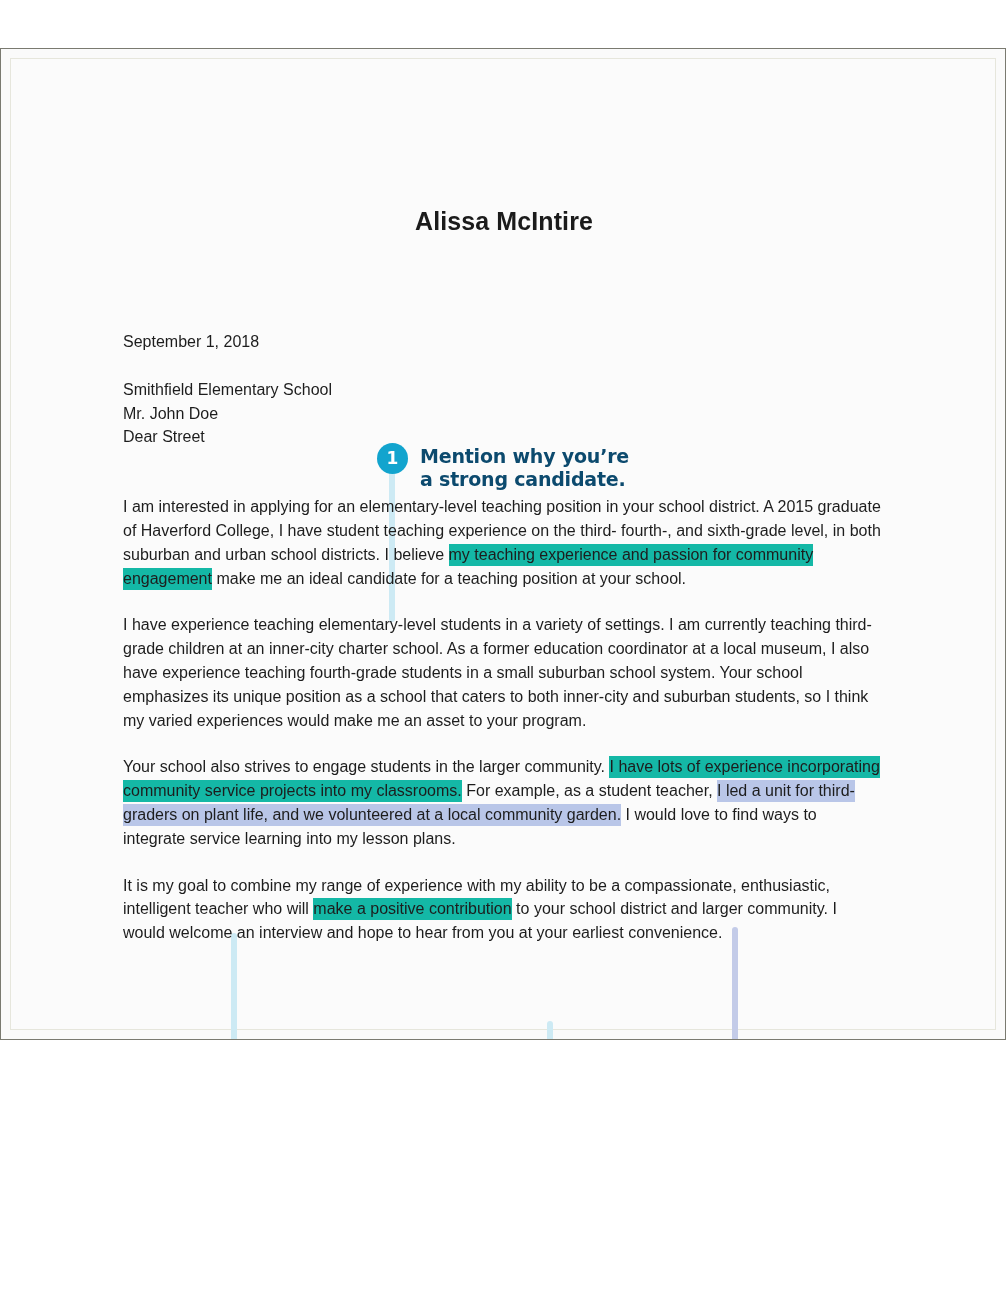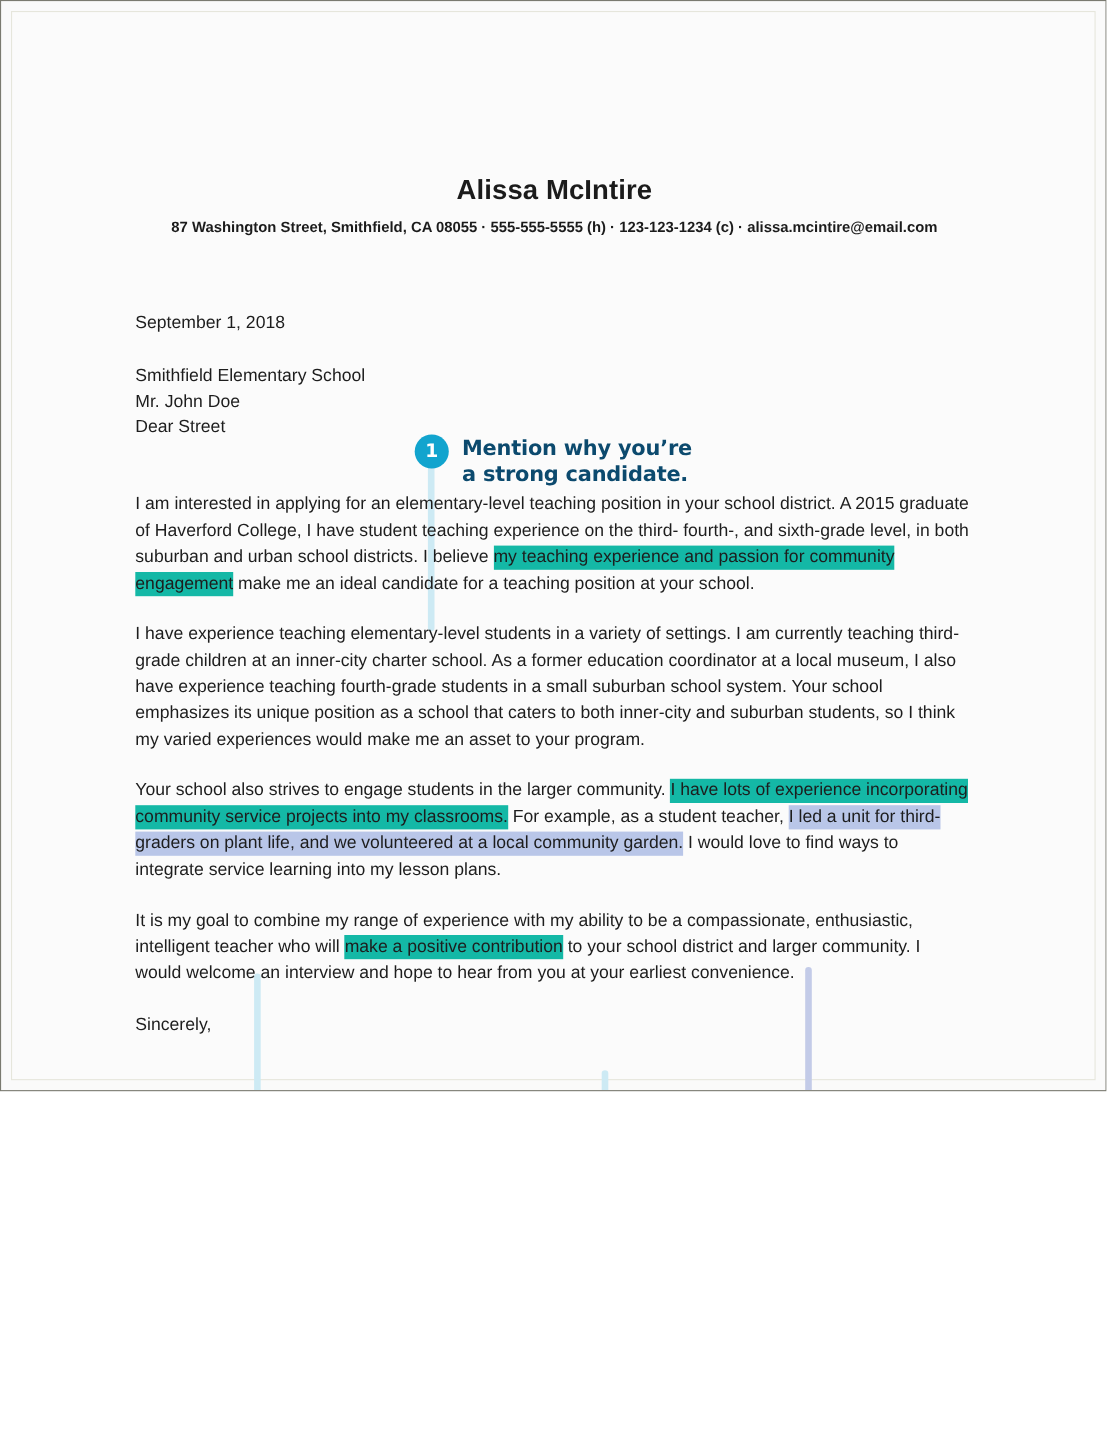--- a/index.html
+++ b/index.html
@@ -11,20 +11,21 @@
     font-family: "Liberation Sans", sans-serif;
   }
 
   #page {
     position: relative;
     width: 1006px;
     height: 992px;
     background: #fafafa;
     border: 1px solid #7a7a70;
     overflow: hidden;
+    margin-top: 48px;
   }
 
   #sheet {
     position: absolute;
     left: 9px;
     top: 9px;
     right: 9px;
     bottom: 9px;
     background: #fbfbfb;
     border: 1px solid #e6e6dc;
@@ -140,21 +141,20 @@
 
   <div class="connector cyan" style="left:388px; top:418px;  height:155px;"></div>
   <div class="connector cyan" style="left:230px; top:884px;  height:180px;"></div>
   <div class="connector periwinkle" style="left:731px; top:878px;  height:177px;"></div>
   <div class="connector cyan" style="left:546px; top:972px;  height:218px;"></div>
 
   <div id="letter">
 
     <div class="letterhead">
       <div class="lh-name">Alissa McIntire</div>
-      <div class="lh-contact">87 Washington Street, Smithfield, CA 08055 · 555-555-5555 (h) · 123-123-1234 (c) · alissa.mcintire@email.com</div>
     </div>
 
     <div class="body-block">
 
       <div class="addr-line">September 1, 2018</div>
 
       <div class="gap-sm"></div>
 
       <div class="addr-line">Smithfield Elementary School</div>
       <div class="addr-line">Mr. John Doe</div>
@@ -174,21 +174,20 @@
       <div class="gap-md"></div>
 
       <p class="para"><span>Your school also strives to engage students in the larger community. </span><mark class="hl">I have lots of experience incorporating community service projects into my classrooms.</mark><span> For example, as a student teacher, </span><mark class="hl2">I led a unit for third-graders on plant life, and we volunteered at a local community garden.</mark><span> I would love to find ways to integrate service learning into my lesson plans.</span></p>
 
       <div class="gap-md"></div>
 
       <p class="para"><span>It is my goal to combine my range of experience with my ability to be a compassionate, enthusiastic, intelligent teacher who will </span><mark class="hl">make a positive contribution</mark><span> to your school district and larger community. I would welcome an interview and hope to hear from you at your earliest convenience.</span></p>
 
       <div class="gap-md"></div>
 
-      <div class="addr-line">Sincerely,</div>
 
       <div style="height:66px"></div>
 
       <div class="addr-line">Alissa McIntire</div>
 
     </div>
   </div>
 
   <div class="callout" style="left:376px; top:394px;">
     <div class="badge">1</div>

